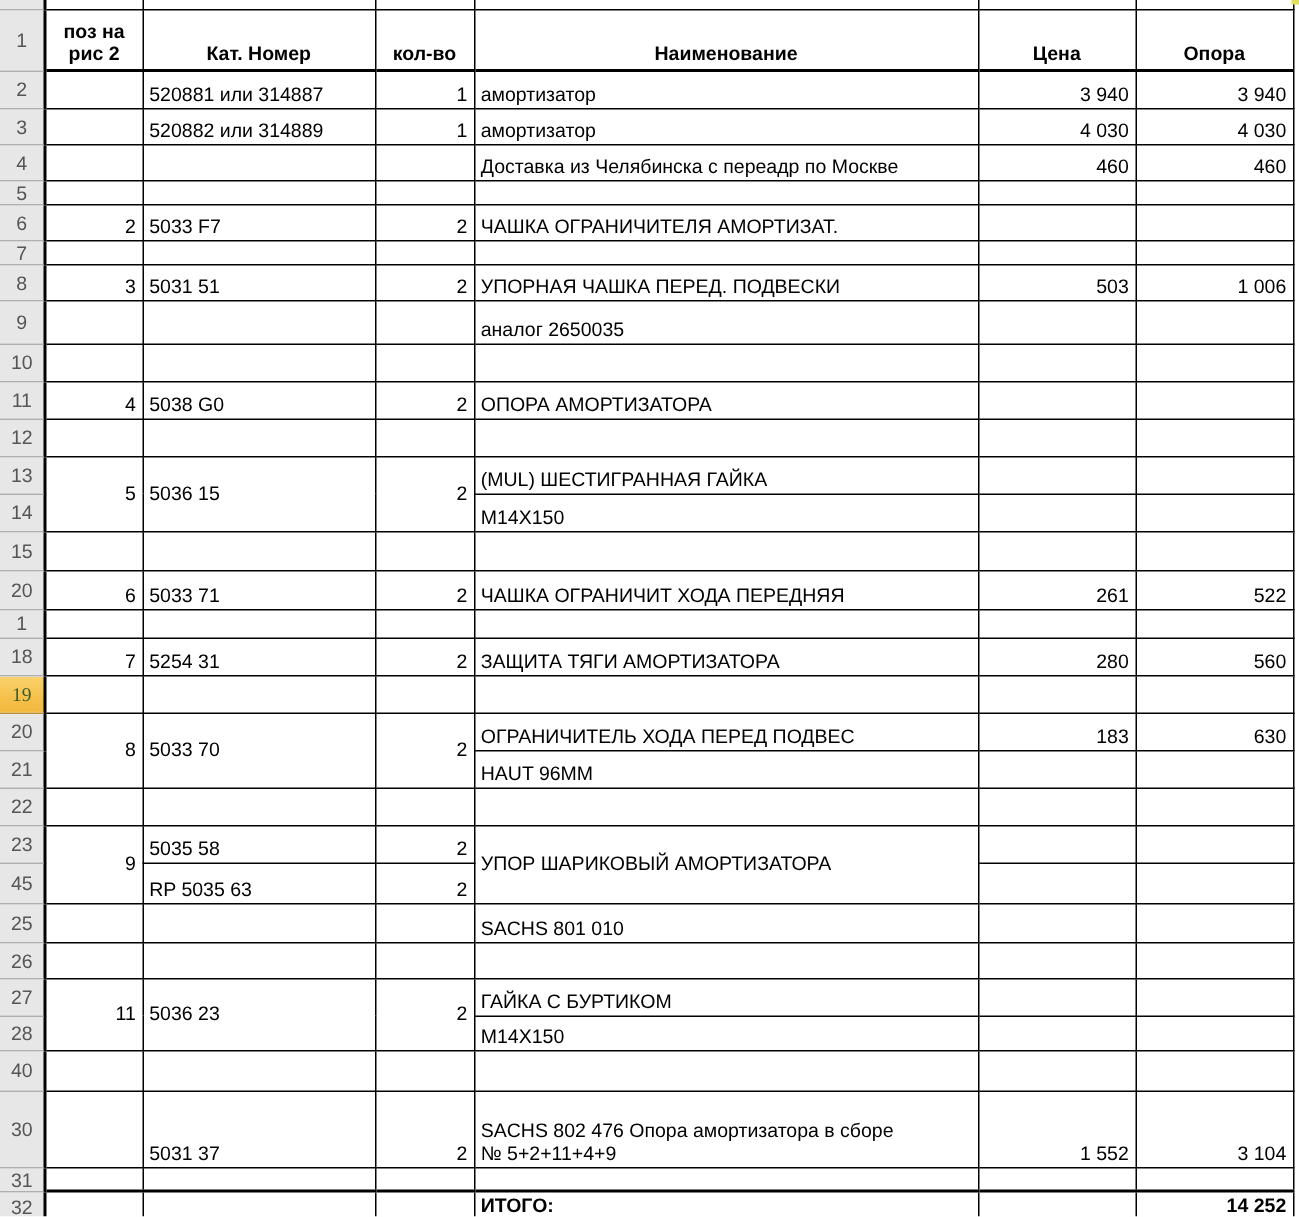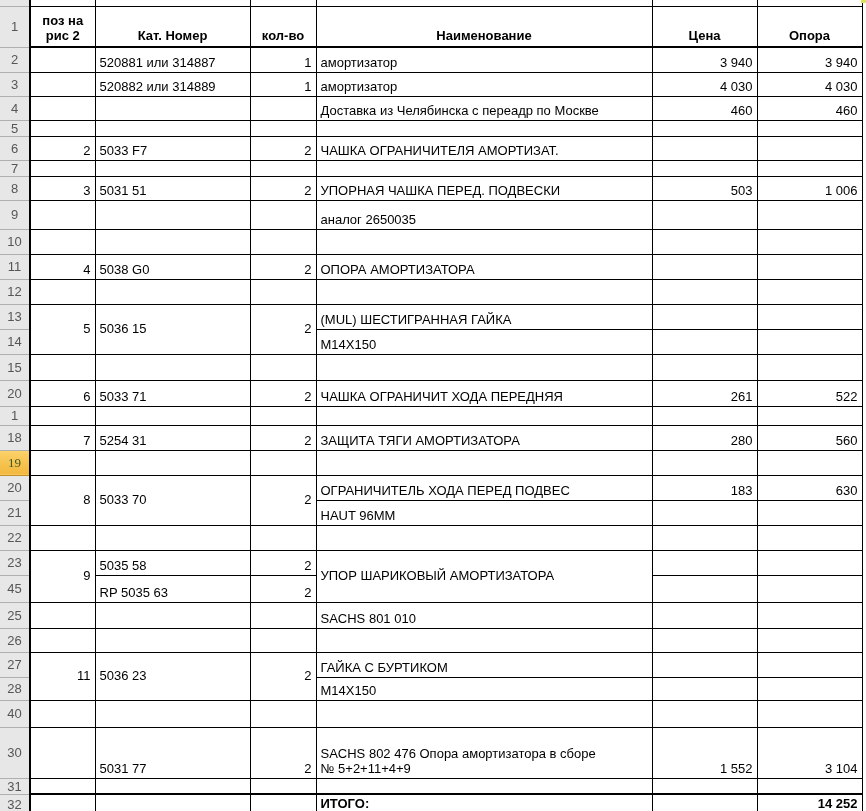--- a/index.html
+++ b/index.html
@@ -333,21 +333,21 @@
   <td class="c"></td>
   <td class="c"></td>
   <td class="c"></td>
   <td class="c"></td>
   <td class="c"></td>
 </tr>
 
 <tr style="height:51px">
   <td class="g">30</td>
   <td class="c"></td>
-  <td class="c al">5031 77</td>
+  <td class="c al">5031 37</td>
   <td class="c ar">2</td>
   <td class="c al">
             <div class="name2">SACHS 802 476 Опора амортизатора в сборе</div>
             <div class="name2">№ 5+2+11+4+9</div>
           </td>
   <td class="c ar">1 552</td>
   <td class="c ar">3 104</td>
 </tr>
 
 <tr style="height:15px">

